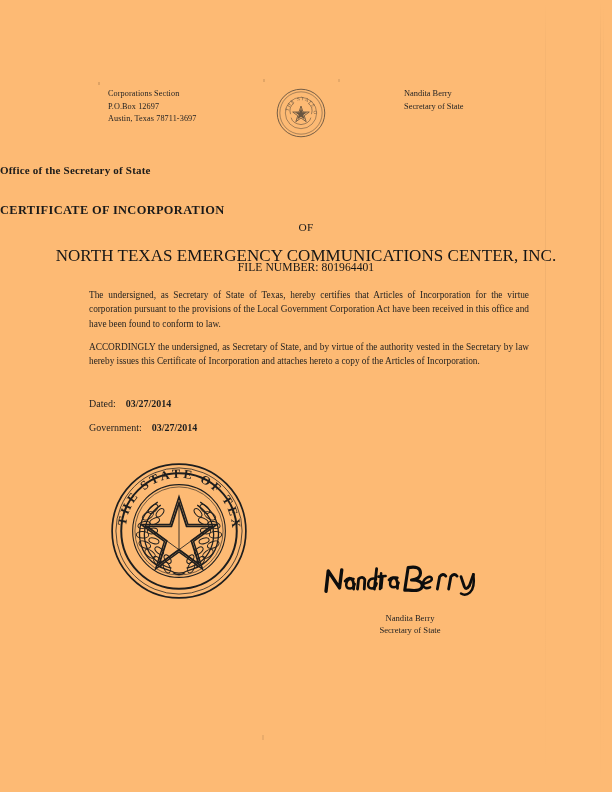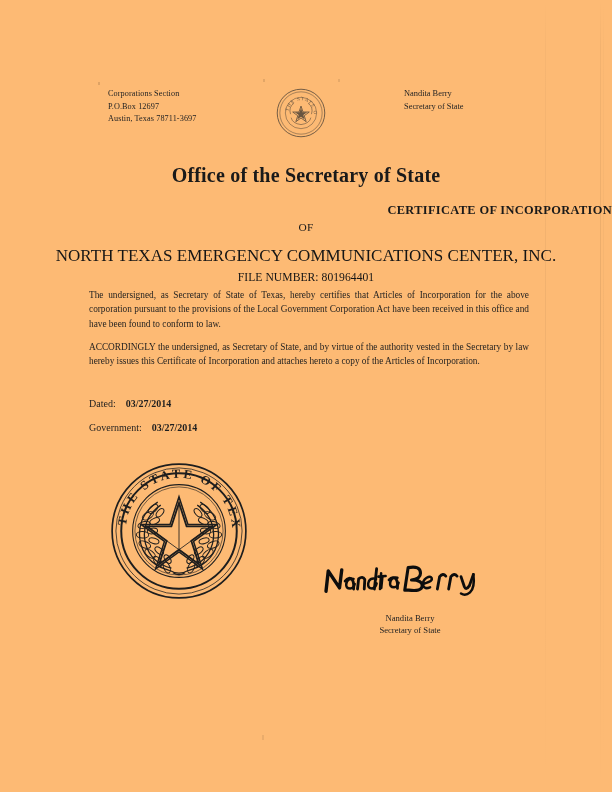--- a/index.html
+++ b/index.html
@@ -69,34 +69,33 @@
     width: 70px;
     height: 58px;
     opacity: .70;
   }
 
   
   .h-office {
     position: absolute;
     left: 0; right: 0;
     top: 164px;
-    text-align: center;
-    font-size: 20px;
+    text-align: left;
+    font-size: 11px;
     font-weight: bold;
     letter-spacing: .2px;
   }
   .h-cert {
     position: absolute;
     left: 0; right: 0;
     top: 203px;
-    text-align: right;
+    text-align: left;
     font-size: 12.4px;
     font-weight: bold;
     letter-spacing: .35px;
-    padding-left: 20px;
   }
   .h-of {
     position: absolute;
     left: 0; right: 0;
     top: 221px;
     text-align: center;
     font-size: 11.4px;
     font-weight: normal;
     letter-spacing: .3px;
   }
@@ -105,21 +104,21 @@
     left: 0; right: 0;
     top: 246px;
     text-align: center;
     font-size: 17px;
     letter-spacing: .05px;
     color: #151515;
   }
   .h-file {
     position: absolute;
     left: 0; right: 0;
-    top: 271px;
+    top: 261px;
     text-align: center;
     font-size: 11.6px;
     letter-spacing: .05px;
     color: #151515;
   }
 
   
   .body-para {
     position: absolute;
     left: 89px;
@@ -214,21 +213,21 @@
     <div>Nandita Berry</div>
     <div>Secretary of State</div>
   </div>
 
   <div class="h-office">Office of the Secretary of State</div>
   <div class="h-cert">CERTIFICATE OF INCORPORATION</div>
   <div class="h-of">OF</div>
   <div class="h-entity">NORTH TEXAS EMERGENCY COMMUNICATIONS CENTER, INC.</div>
   <div class="h-file">FILE NUMBER:  801964401</div>
 
-  <div class="body-para p1">The undersigned, as Secretary of State of Texas, hereby certifies that Articles of Incorporation for the above corporation pursuant to the provisions of the Local Government Corporation Act have been received in this office and have been found to conform to law.</div>
+  <div class="body-para p1">The undersigned, as Secretary of State of Texas, hereby certifies that Articles of Incorporation for the virtue corporation pursuant to the provisions of the Local Government Corporation Act have been received in this office and have been found to conform to law.</div>
   <div class="body-para p2">ACCORDINGLY the undersigned, as Secretary of State, and by virtue of the authority vested in the Secretary by law hereby issues this Certificate of Incorporation and attaches hereto a copy of the Articles of Incorporation.</div>
 
   <div class="date-line dated">
     <span>Dated:</span>
     <span>&nbsp;&nbsp;</span>
     <b>03/27/2014</b>
   </div>
   <div class="date-line effective">
     <span>Government:</span>
     <span>&nbsp;&nbsp;</span>

